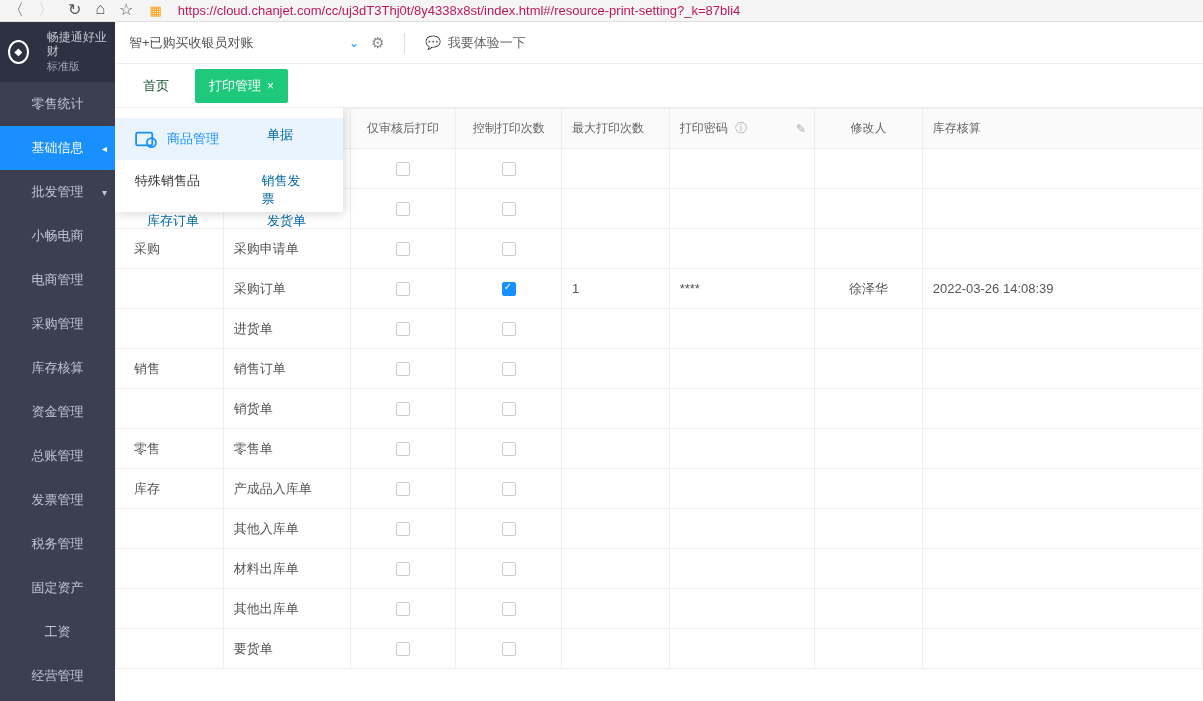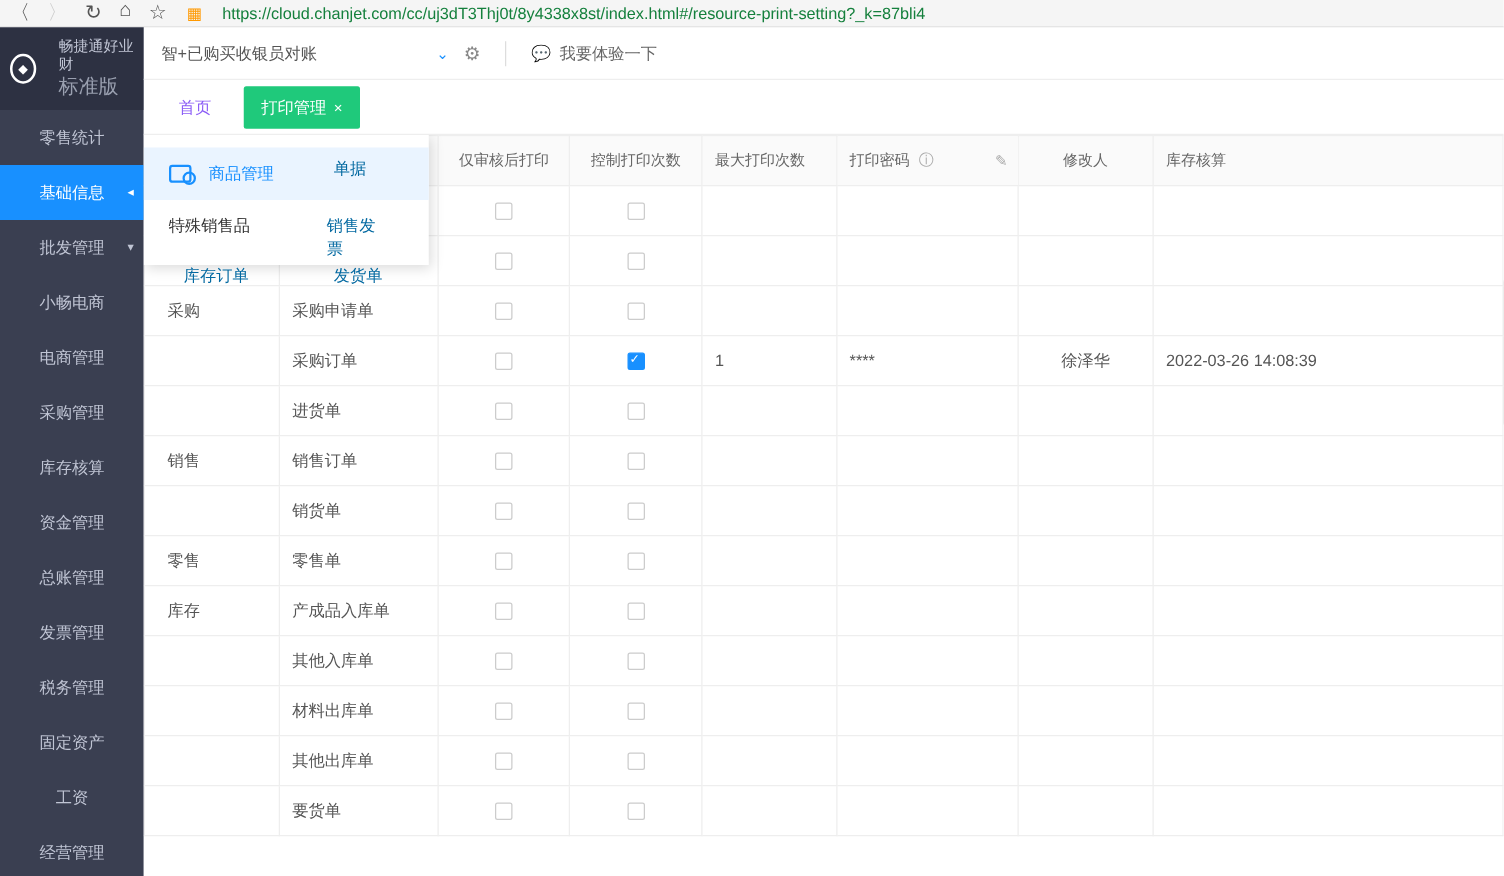--- a/index.html
+++ b/index.html
@@ -1,38 +1,38 @@
 <!DOCTYPE html>
 <html><head>
 <meta charset="utf-8">
 <style>
 * { box-sizing: border-box; margin: 0; padding: 0; }
 body { font-family: "Microsoft YaHei", Arial, sans-serif; font-size: 13px; color: #333; background: #fff; overflow: hidden; }
 .browser-bar { height: 22px; background: #f5f5f5; display: flex; align-items: center; padding: 0 8px; gap: 16px; color: #666; font-size: 13px; border-bottom: 1px solid #e0e0e0; }
 .browser-bar .nav-icons { display: flex; gap: 14px; font-size: 16px; color: #555; }
-.browser-bar .url { flex: 1; color: #15803d; white-space: nowrap; overflow: hidden; }
+.browser-bar .url { flex: 1; color: #be185d; white-space: nowrap; overflow: hidden; }
 .app { display: flex; height: 679px; }
 .sidebar { width: 115px; background: #3a3f51; color: #c0c5d4; display: flex; flex-direction: column; font-size: 13px; }
 .brand { display: flex; align-items: center; gap: 18px; padding: 8px; background: #2d3142; }
 .brand-logo { width: 24px; height: 24px; border: 2px solid #fff; border-radius: 50%; display: flex; align-items: center; justify-content: center; }
 .brand-logo::before { content: "◆"; color: #fff; font-size: 10px; }
 .brand-text { font-size: 12px; line-height: 1.2; }
-.brand-sub { font-size: 16px; color: #9aa0b0; }
+.brand-sub { font-size: 11px; color: #9aa0b0; }
 .side-item { padding: 13px 0; text-align: center; cursor: pointer; position: relative; }
 .side-item.active { background: #1890ff; color: #fff; }
 .side-item .exp { position: absolute; right: 8px; top: 50%; transform: translateY(-50%); font-size: 10px; }
 .main { flex: 1; display: flex; flex-direction: column; background: #fff; position: relative; }
 .topbar { height: 42px; display: flex; align-items: center; padding: 0 14px; gap: 12px; border-bottom: 1px solid #eee; }
 .dropdown-sel { color: #555; display: flex; align-items: center; gap: 8px; min-width: 230px; justify-content: center; }
 .dropdown-sel .chev { color: #1890ff; font-size: 12px; margin-left: auto; }
 .gear { color: #888; font-size: 15px; }
 .divider-v { width: 1px; height: 20px; background: #ddd; margin: 0 8px; }
 .tryit { color: #666; display: flex; align-items: center; gap: 6px; }
 .tabs { height: 44px; display: flex; align-items: center; padding: 0 14px; gap: 12px; border-bottom: 1px solid #eee; }
-.tab { padding: 8px 14px; cursor: pointer; color: #8b5cf6; border-radius: 2px; }
+.tab { padding: 8px 14px; cursor: pointer; color: #14532d; border-radius: 2px; }
 .tab.active { background: #1fc97b; color: #fff; display: flex; align-items: center; gap: 6px; }
 .tab .close { font-size: 12px; }
 .content { flex: 1; overflow: auto; position: relative; }
 .submenu-pop { position: absolute; left: 0; top: 0; width: 228px; background: #fff; box-shadow: 2px 2px 10px rgba(0,0,0,0.15); z-index: 10; padding: 10px 0; }
 .submenu-item { padding: 12px 20px; display: flex; align-items: center; gap: 10px; cursor: pointer; color: #333; text-align: right; }
 .submenu-item.active { background: #eaf4ff; color: #1890ff; }
 .submenu-item .icn { width: 22px; height: 18px; }
 .ghost-row { position: absolute; left: 0; right: 0; color: #0369a1; font-size: 13px; padding: 12px 32px; display: flex; }
 .ghost-row span:first-child { width: 120px; }
 table { border-collapse: collapse; width: 100%; table-layout: fixed; }

